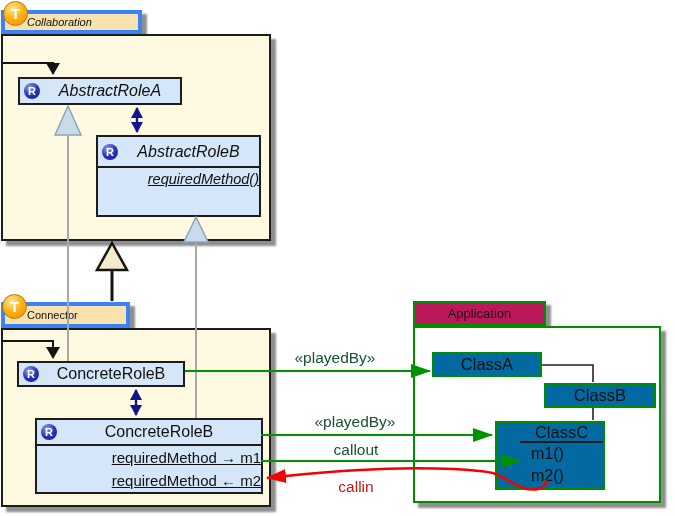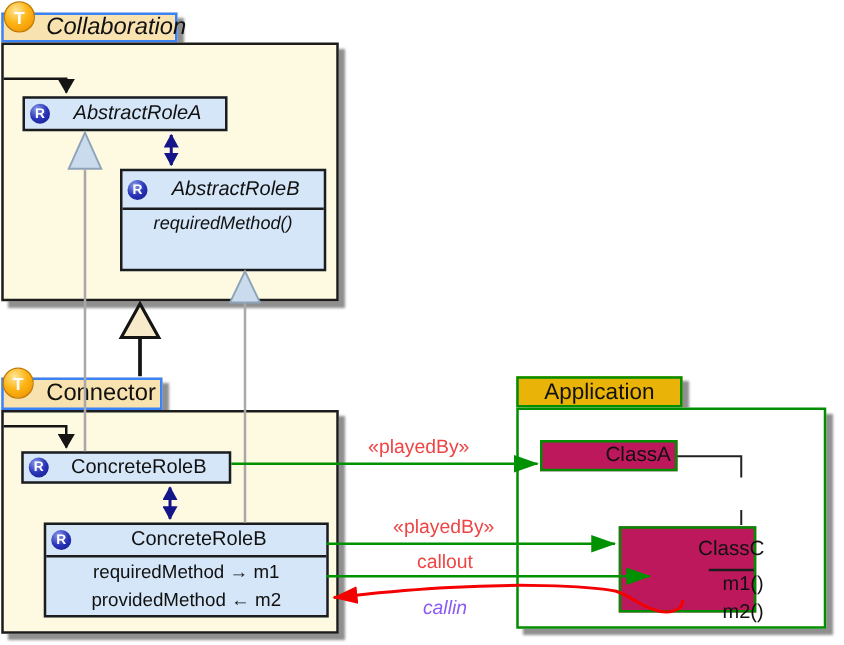--- a/index.html
+++ b/index.html
@@ -1,58 +1,58 @@
 <!DOCTYPE html>
 <html><head>
 <meta charset="utf-8">
 <style>
   html,body{margin:0;padding:0;background:#fff;}
   .canvas{position:relative;width:675px;height:516px;background:#ffffff;overflow:hidden;
           font-family:"Liberation Sans",sans-serif;color:#111;}
   .canvas *{box-sizing:border-box;}
 
   
-  .pkg-tab{position:absolute;border:2px solid #3b82f6;background:#F8E2B0;
+  .pkg-tab{position:absolute;border:4px solid #3b82f6;background:#F8E2B0;
            box-shadow:5px 4px 2px #8f8f8f;display:flex;align-items:center;
-           font-size:19px;padding-left:34px;}
+           font-size:11px;padding-left:22px;}
   .pkg-body{position:absolute;border:2px solid #1c1c1c;background:#FDFAE1;
             box-shadow:5px 5px 2px #8f8f8f;}
-  .app-tab{position:absolute;border:2.5px solid #008D00;background:#eab308;
+  .app-tab{position:absolute;border:2.5px solid #008D00;background:#be185d;
            box-shadow:5px 4px 2px #8f8f8f;display:flex;align-items:center;justify-content:center;
-           font-size:18px;}
+           font-size:13px;}
   .app-body{position:absolute;border:2.5px solid #008D00;background:#ffffff;
             box-shadow:5px 5px 2px #8f8f8f;}
 
   
   .role-box{position:absolute;border:2px solid #1c1c1c;background:#D4E6F8;}
   .role-header{position:relative;display:flex;align-items:center;justify-content:center;
                padding-left:20px;font-size:16px;white-space:nowrap;}
-  .method-row{text-align:center;font-size:14.5px;line-height:23px;white-space:nowrap;}
+  .method-row{text-align:right;font-size:14.5px;line-height:23px;white-space:nowrap;text-decoration:underline;}
   .divider{border-bottom:2px solid #1c1c1c;}
   .italic{font-style:italic;}
 
-  .class-box{position:absolute;border:2px solid #008D00;background:#be185d;padding-left:47px;}
+  .class-box{position:absolute;border:2px solid #008D00;background:#0369a1;}
   .class-header{display:flex;align-items:center;justify-content:center;font-size:16.5px;}
   .class-method{font-size:16px;line-height:22px;padding-left:34px;white-space:nowrap;}
 
   
   .t-icon{position:absolute;width:25px;height:25px;border-radius:50%;z-index:7;
           background:radial-gradient(circle at 38% 28%,#ffe59a 0%,#fdb515 45%,#ee8c00 100%);
           border:1.5px solid #bf7900;color:#fff;font-weight:bold;font-size:14px;
           display:flex;align-items:center;justify-content:center;}
   .r-icon{position:absolute;left:4px;top:50%;transform:translateY(-50%);
           width:16px;height:16px;border-radius:50%;
           background:radial-gradient(circle at 35% 28%,#8a9ce8 0%,#2a35b8 50%,#121786 100%);
           color:#fff;font-weight:bold;font-style:normal;font-size:11px;
           display:flex;align-items:center;justify-content:center;}
 
   
   .edge-label{position:absolute;text-align:center;font-size:15.5px;z-index:6;white-space:nowrap;}
-  .green{color:#ef4444;}
-  .red{color:#8b5cf6;font-style:italic;}
+  .green{color:#14532d;}
+  .red{color:#b91c1c;}
 
   svg.overlay{position:absolute;left:0;top:0;z-index:5;pointer-events:none;}
 </style>
 </head>
 <body>
 
 <div class="canvas">
 
   <div class="pkg-tab" style="left:1px;top:10px;width:141px;height:24px;">
     <span class="italic">Collaboration</span>
@@ -87,37 +87,42 @@
       <span>ConcreteRoleB</span>
     </div>
   </div>
 
   <div class="role-box" style="left:35px;top:418px;width:228px;height:76px;">
     <div class="role-header divider" style="height:26px;">
       <span class="r-icon">R</span>
       <span>ConcreteRoleB</span>
     </div>
     <div class="method-row" style="font-size:15px;">requiredMethod → m1</div>
-    <div class="method-row" style="font-size:15px;">providedMethod ← m2</div>
+    <div class="method-row" style="font-size:15px;">requiredMethod ← m2</div>
   </div>
 
   <div class="app-tab" style="left:413px;top:301px;width:133px;height:25px;">
     <span>Application</span>
   </div>
   <div class="app-body" style="left:413px;top:326px;width:248px;height:177px;"></div>
 
   <div class="class-box" style="left:432px;top:352px;width:110px;height:25px;">
     <div class="class-header" style="height:100%;">
       <span>ClassA</span>
     </div>
   </div>
 
+  <div class="class-box" style="left:544px;top:383px;width:112px;height:25px;">
+    <div class="class-header" style="height:100%;">
+      <span>ClassB</span>
+    </div>
+  </div>
 
   <div class="class-box" style="left:495px;top:421px;width:110px;height:69px;">
-    <div class="class-header divider" style="height:34px;margin-left:23px;">
+    <div class="class-header divider" style="height:20px;margin-left:23px;">
       <span>ClassC</span>
     </div>
     <div class="class-method">m1()</div>
     <div class="class-method">m2()</div>
   </div>
 
   <svg class="overlay" width="675" height="516">
     <defs>
       <marker id="garr" markerUnits="userSpaceOnUse" markerWidth="20" markerHeight="14" refX="19" refY="7" orient="auto">
           <path d="M0,0 L20,7 L0,14 Z" fill="#009100"></path>

